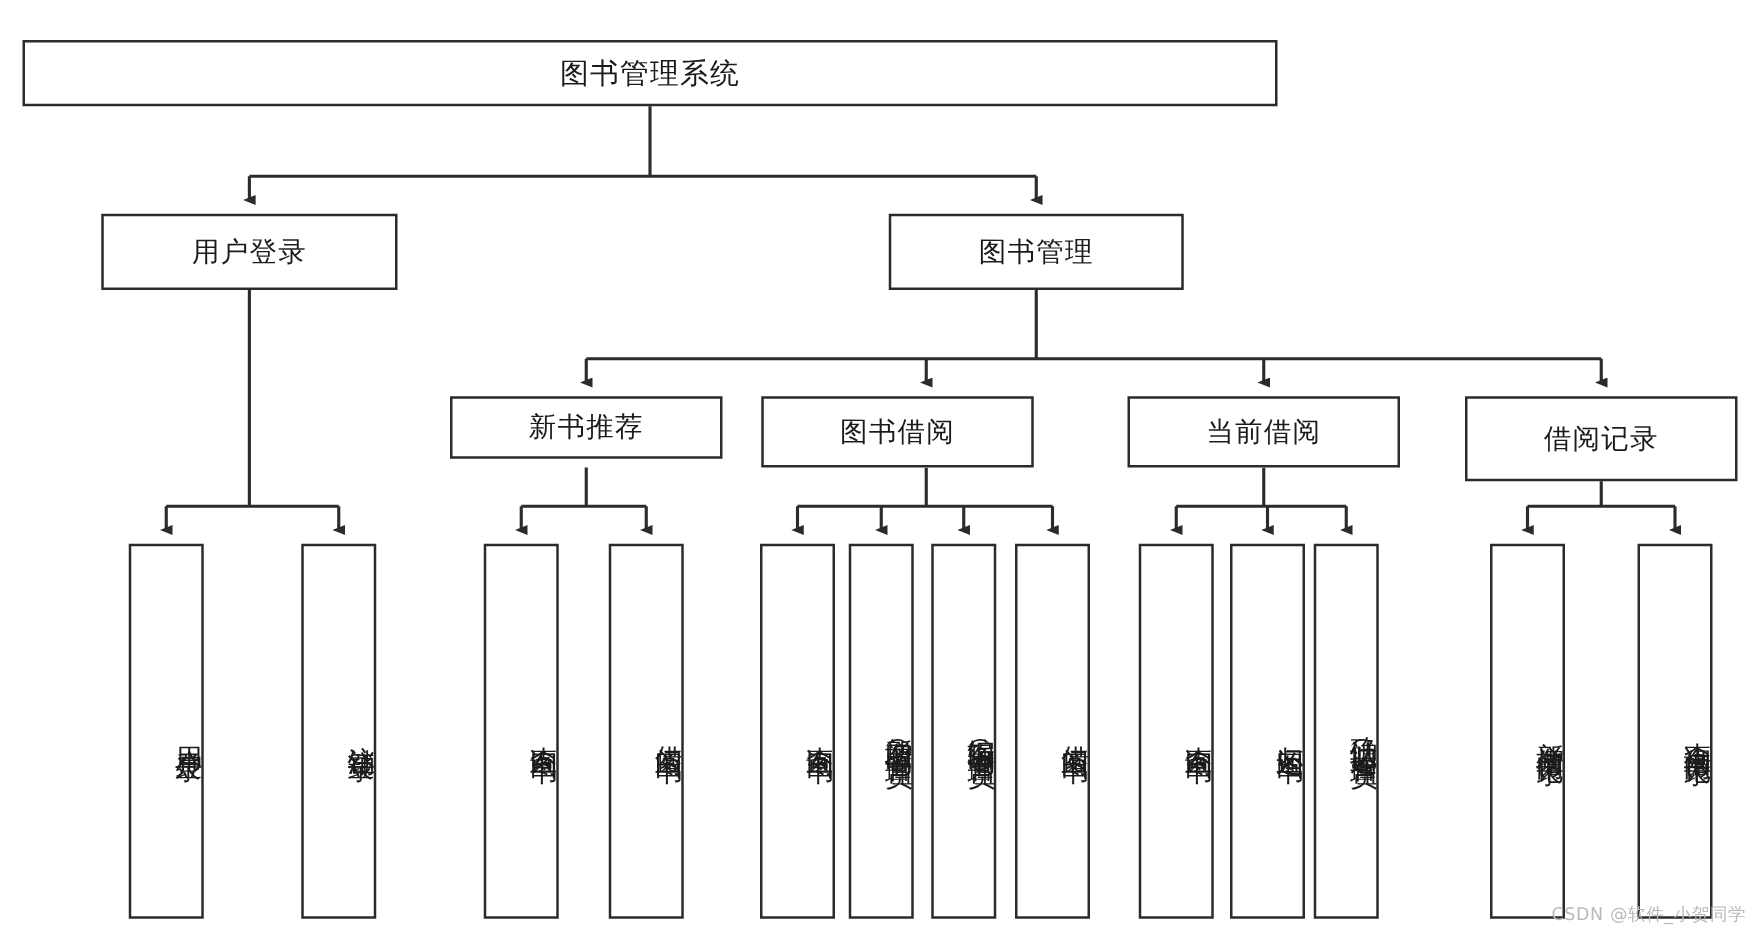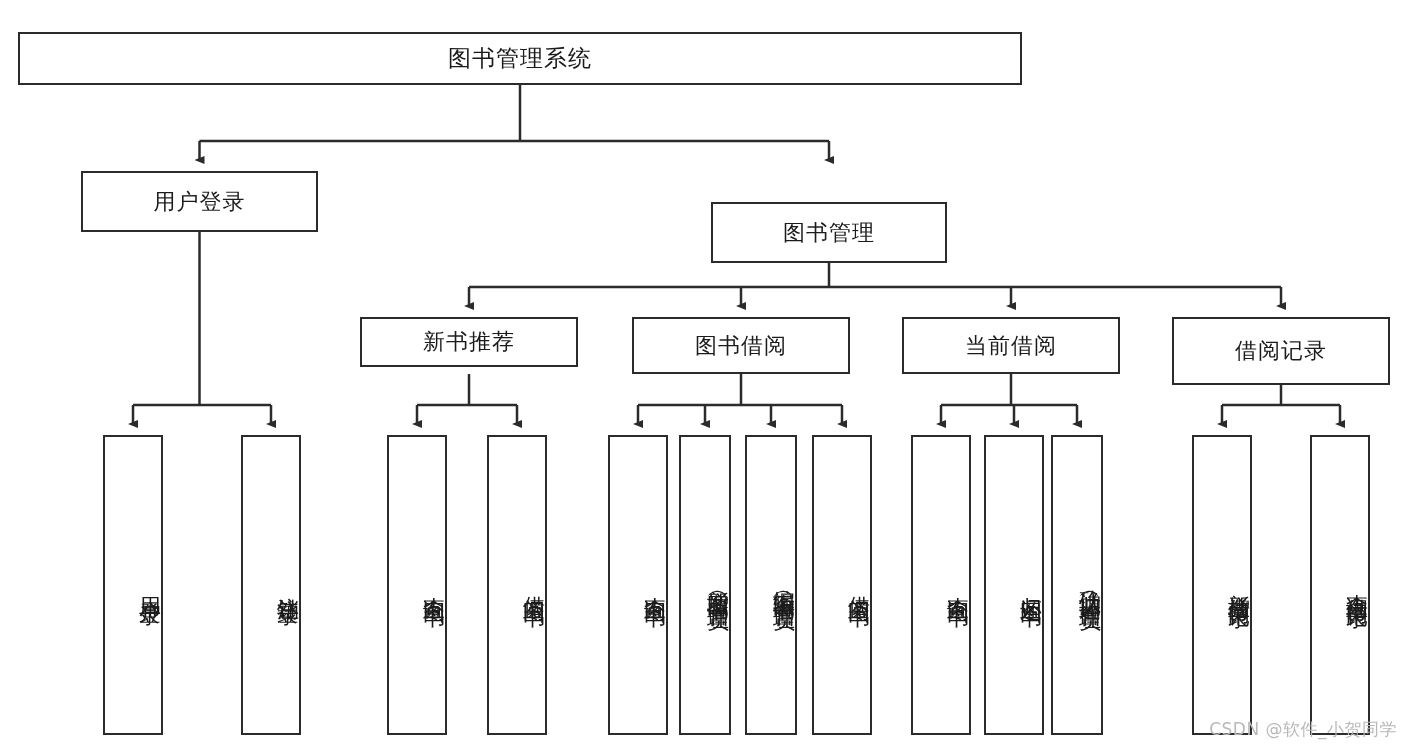--- a/index.html
+++ b/index.html
@@ -55,21 +55,21 @@
     white-space: nowrap;
   }
   .node.root {
     font-size: 23px;
     margin-top: 19px;
   }
   .watermark {
     position: absolute;
     right: 8px;
     bottom: 6px;
-    font-size: 17px;
+    font-size: 14px;
     color: #b9b9b9;
     letter-spacing: 0.5px;
     white-space: nowrap;
   }
 </style>
 </head>
 <body>
 
 <div id="canvas">
   <svg class="edges" viewBox="0 0 1405 747">
@@ -115,27 +115,27 @@
       </g>
   </svg>
 
   <div id="node-layer">
       <div class="node horiz root" style="left: 18px; top: 13px; width: 1004px; height: 53px;">
         <span class="hlabel">图书管理系统</span>
       </div>
       <div class="node horiz" style="left: 81px; top: 171px; width: 237px; height: 61px;">
         <span class="hlabel">用户登录</span>
       </div>
-      <div class="node horiz" style="left: 711px; top: 171px; width: 236px; height: 61px; margin-top: 31px;">
+      <div class="node horiz" style="left: 711px; top: 171px; width: 236px; height: 61px;">
         <span class="hlabel">图书管理</span>
       </div>
       <div class="node horiz" style="left: 360px; top: 317px; width: 218px; height: 50px;">
         <span class="hlabel">新书推荐</span>
       </div>
-      <div class="node horiz" style="left: 632px; top: 317px; width: 218px; height: 57px;">
+      <div class="node horiz" style="left: 609px; top: 317px; width: 218px; height: 57px;">
         <span class="hlabel">图书借阅</span>
       </div>
       <div class="node horiz" style="left: 902px; top: 317px; width: 218px; height: 57px;">
         <span class="hlabel">当前借阅</span>
       </div>
       <div class="node horiz" style="left: 1172px; top: 317px; width: 218px; height: 68px;">
         <span class="hlabel">借阅记录</span>
       </div>
       <div class="node vert" style="left: 103px; top: 435px; width: 60px; height: 300px;">
         <span class="vlabel">用户登录</span>

